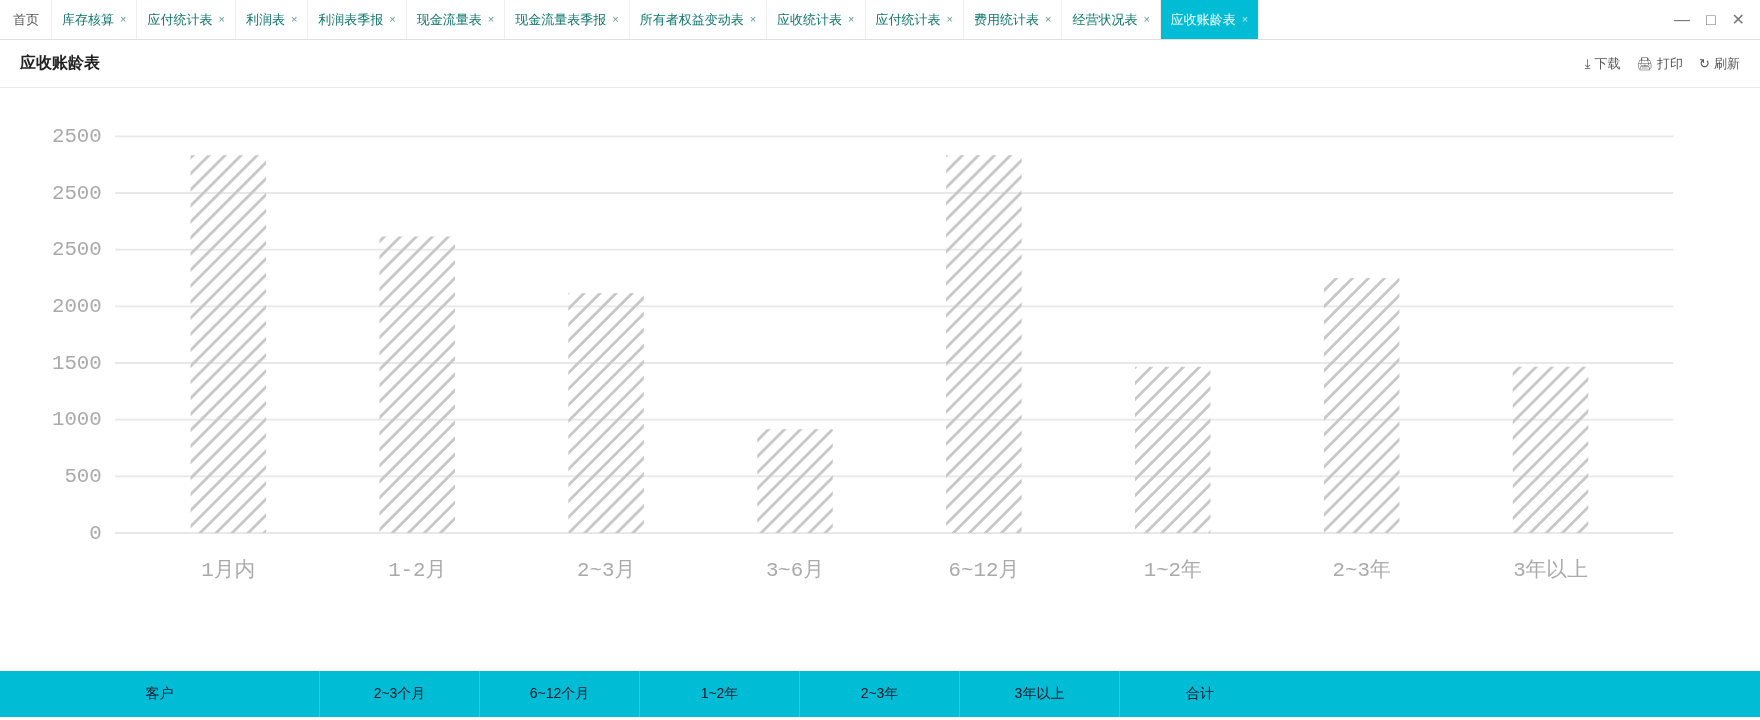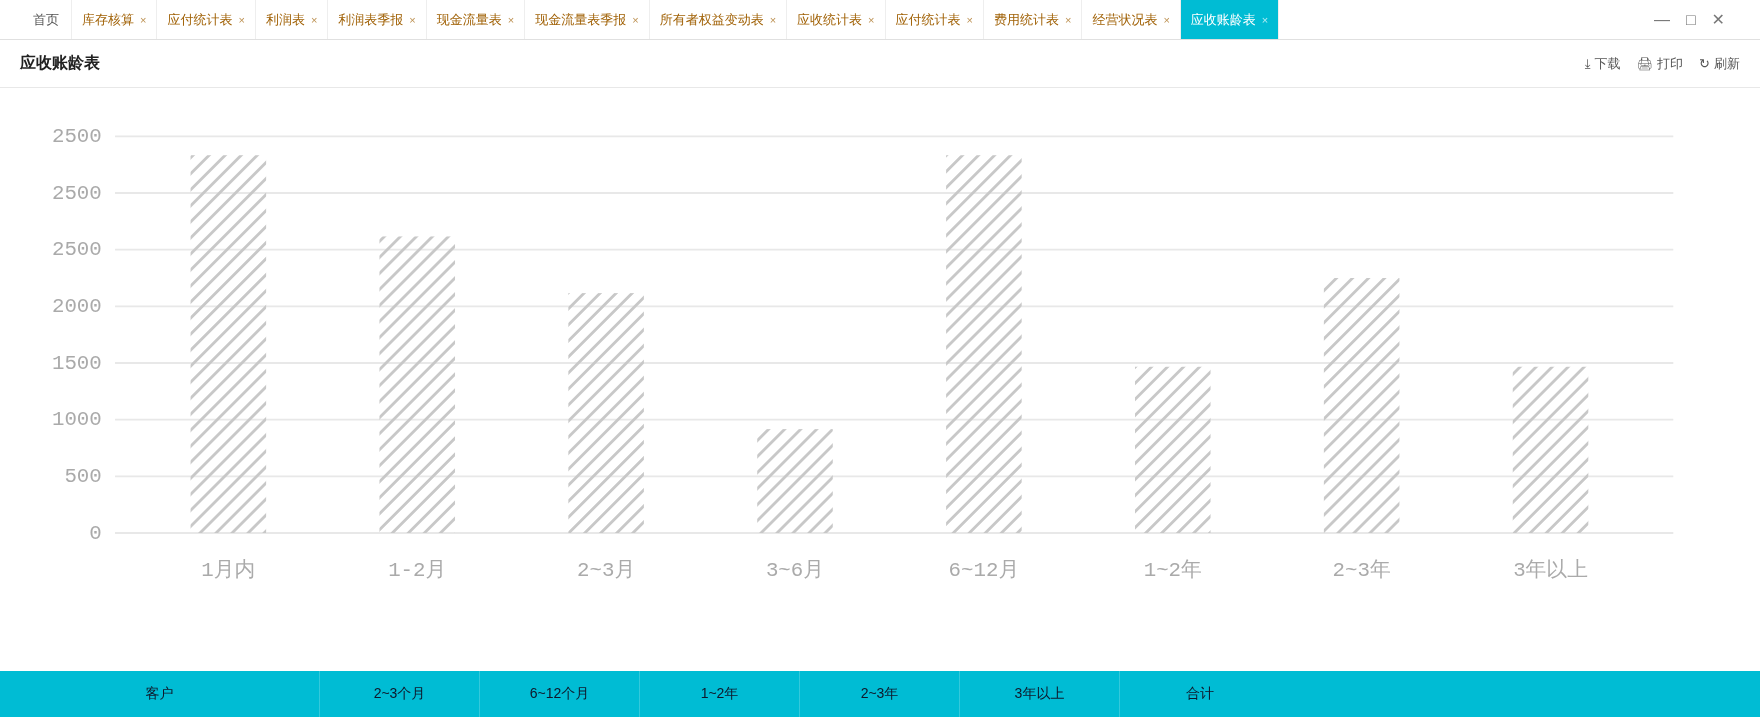--- a/index.html
+++ b/index.html
@@ -1,37 +1,38 @@
 <!DOCTYPE html>
 <html><head>
   <meta charset="utf-8">
   <style>
     * { box-sizing: border-box; margin: 0; padding: 0; }
     body { font-family: "Microsoft YaHei", "PingFang SC", sans-serif; font-size: 13px; background: #f5f5f5; color: #333; overflow: hidden; }
 
     
     .tab-bar {
       display: flex;
+      align-items: center;
       background: #fff;
       border-bottom: 1px solid #e0e0e0;
       height: 40px;
-      padding: 0 21px;
+      padding: 0 1px;
       overflow-x: auto;
       white-space: nowrap;
       position: relative;
     }
     .tab-bar::-webkit-scrollbar { display: none; }
 
     .tab-item {
       display: inline-flex;
       align-items: center;
       padding: 0 10px;
       height: 40px;
       cursor: pointer;
-      color: #a16207;
+      color: #0f766e;
       font-size: 13px;
       border-right: 1px solid #eee;
       flex-shrink: 0;
       position: relative;
     }
     .tab-item.active {
       background: #00bcd4;
       color: #fff;
       font-weight: 500;
     }

